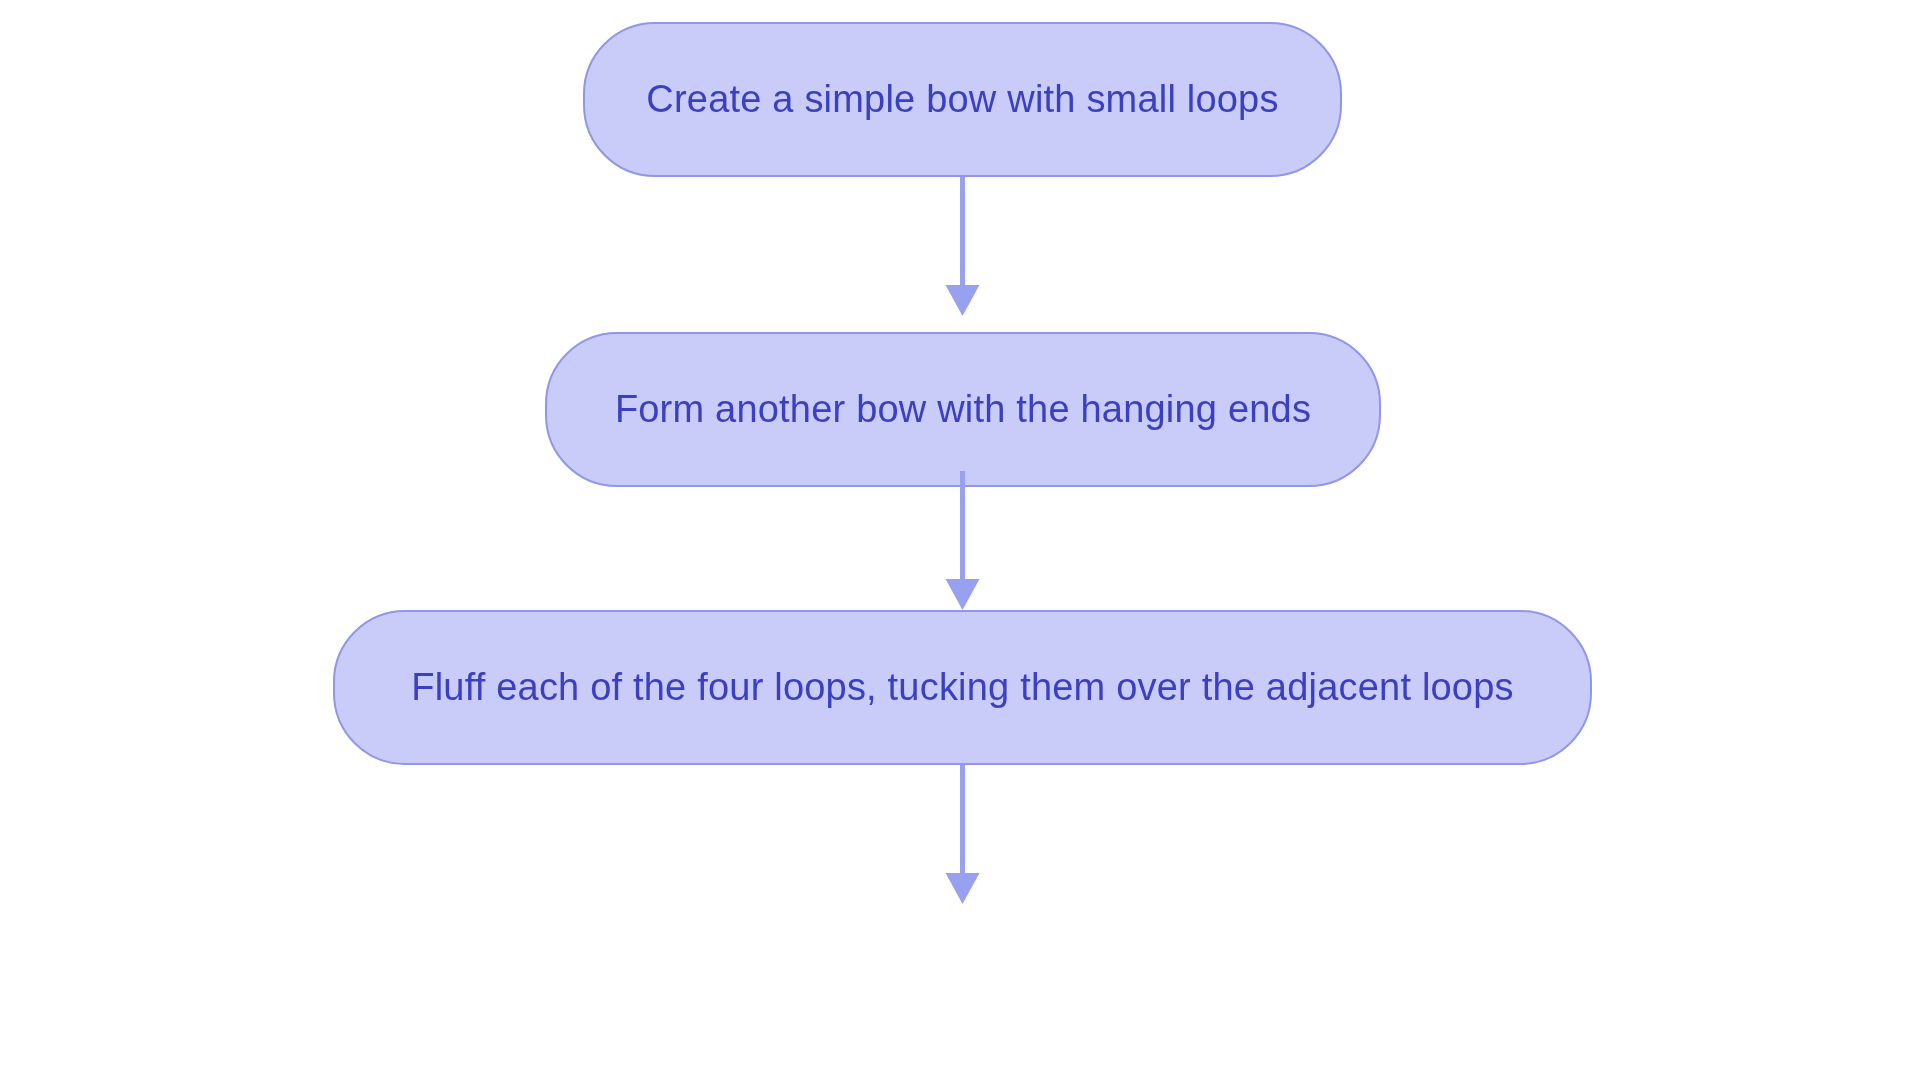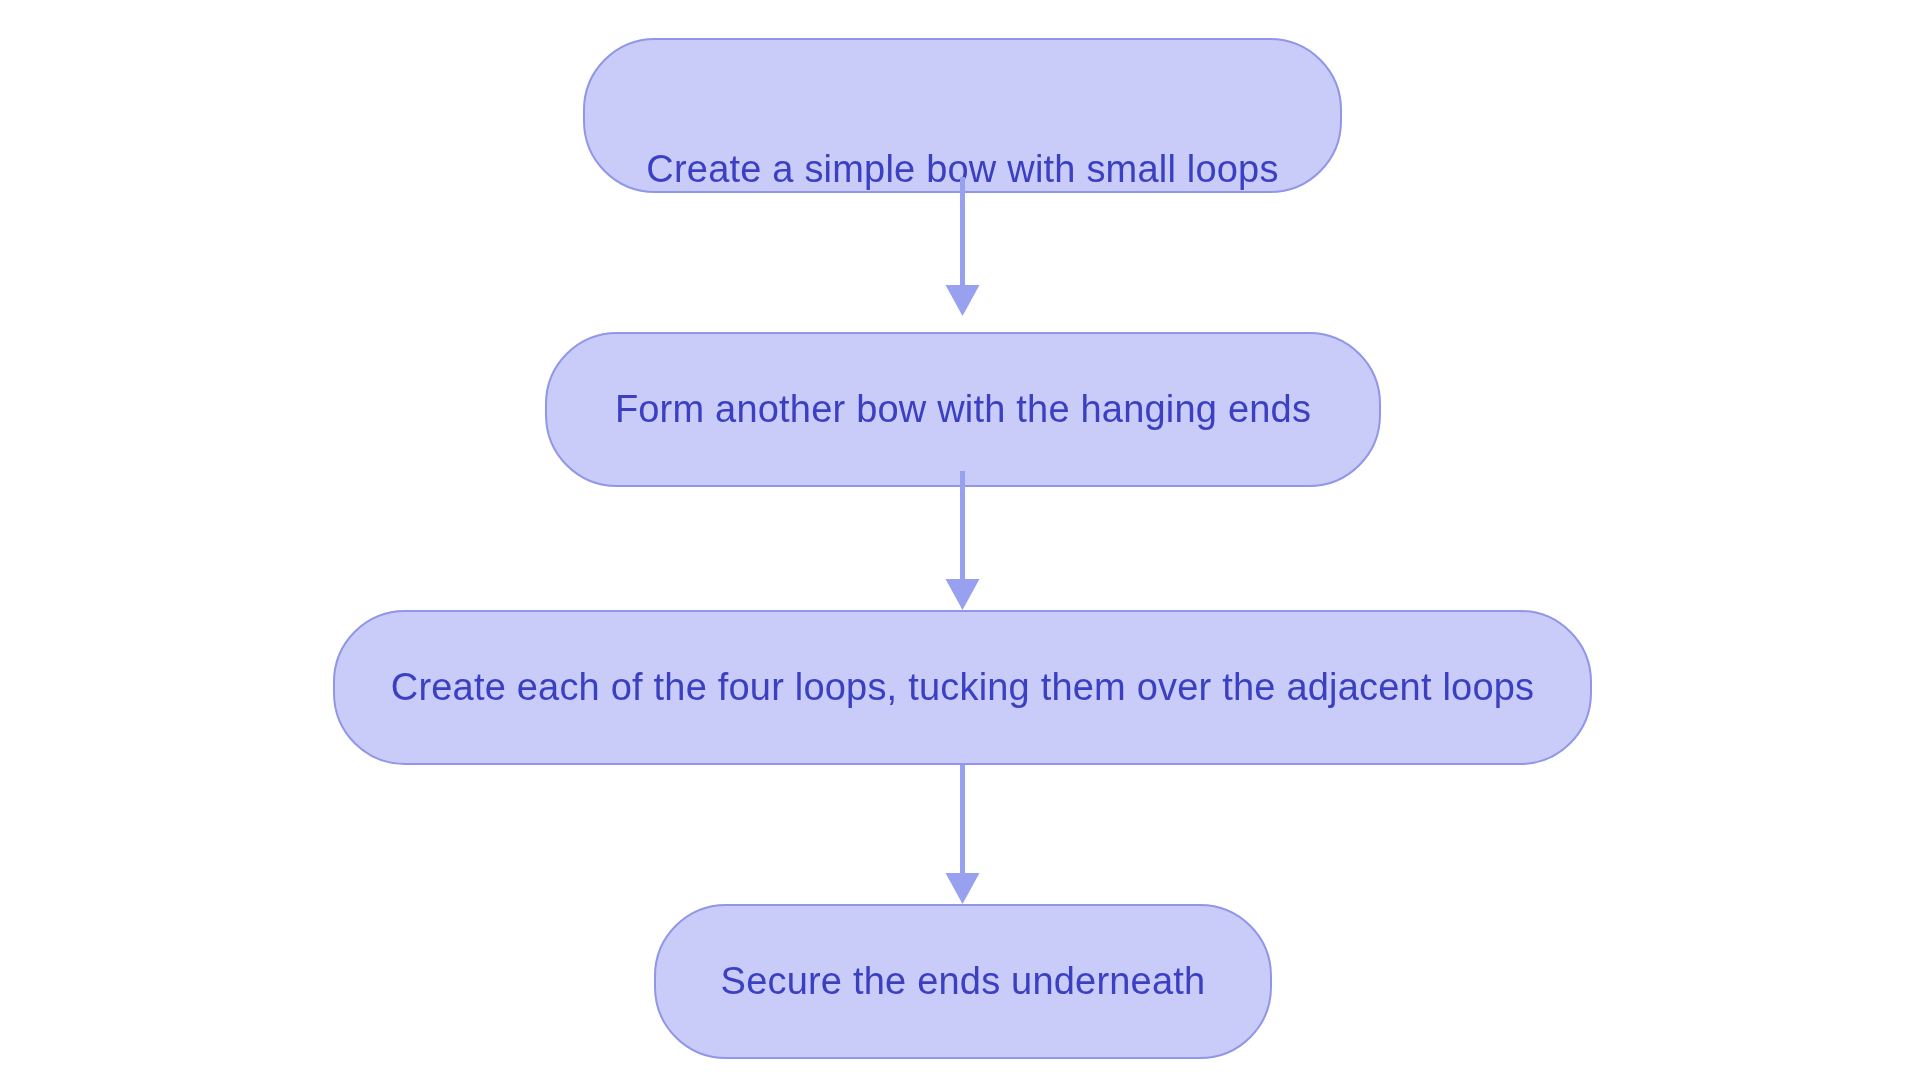--- a/index.html
+++ b/index.html
@@ -30,21 +30,21 @@
     justify-content: center;
   }
   .flow-node .label {
     color: var(--node_text);
     font-size: 38px;
     font-weight: 400;
     text-align: center;
     white-space: nowrap;
     letter-spacing: 0.2px;
   }
-  .node-1 { left: 583px; top: 38px;  width: 759px; align-items: flex-end; }
+  .node-1 { left: 583px; top: 22px;  width: 759px; }
   .node-2 { left: 545px; top: 332px; width: 836px; }
   .node-3 { left: 333px; top: 610px; width: 1259px; }
   .node-4 { left: 654px; top: 904px; width: 618px; }
   .edge {
     position: absolute;
     left: 940px;
     width: 45px;
     height: 139px;
     display: block;
   }
@@ -69,25 +69,22 @@
   <div class="flow-node node-2">
     <span class="label">Form another bow with the hanging ends</span>
   </div>
 
   <svg class="edge edge-2" viewBox="0 0 45 139" xmlns="http://www.w3.org/2000/svg">
     <line x1="22.5" y1="0" x2="22.5" y2="112" stroke-width="5" stroke="#98a0f0"></line>
     <polygon points="5.5,108 39.5,108 22.5,139" fill="#98a0f0"></polygon>
   </svg>
 
   <div class="flow-node node-3">
-    <span class="label">Create each of the four loops, tucking them over the adjacent loops</span>
+    <span class="label">Fluff each of the four loops, tucking them over the adjacent loops</span>
   </div>
 
   <svg class="edge edge-3" viewBox="0 0 45 139" xmlns="http://www.w3.org/2000/svg">
     <line x1="22.5" y1="0" x2="22.5" y2="112" stroke-width="5" stroke="#98a0f0"></line>
     <polygon points="5.5,108 39.5,108 22.5,139" fill="#98a0f0"></polygon>
   </svg>
 
-  <div class="flow-node node-4">
-    <span class="label">Secure the ends underneath</span>
-  </div>
 
 </div>
 
 </body></html>

